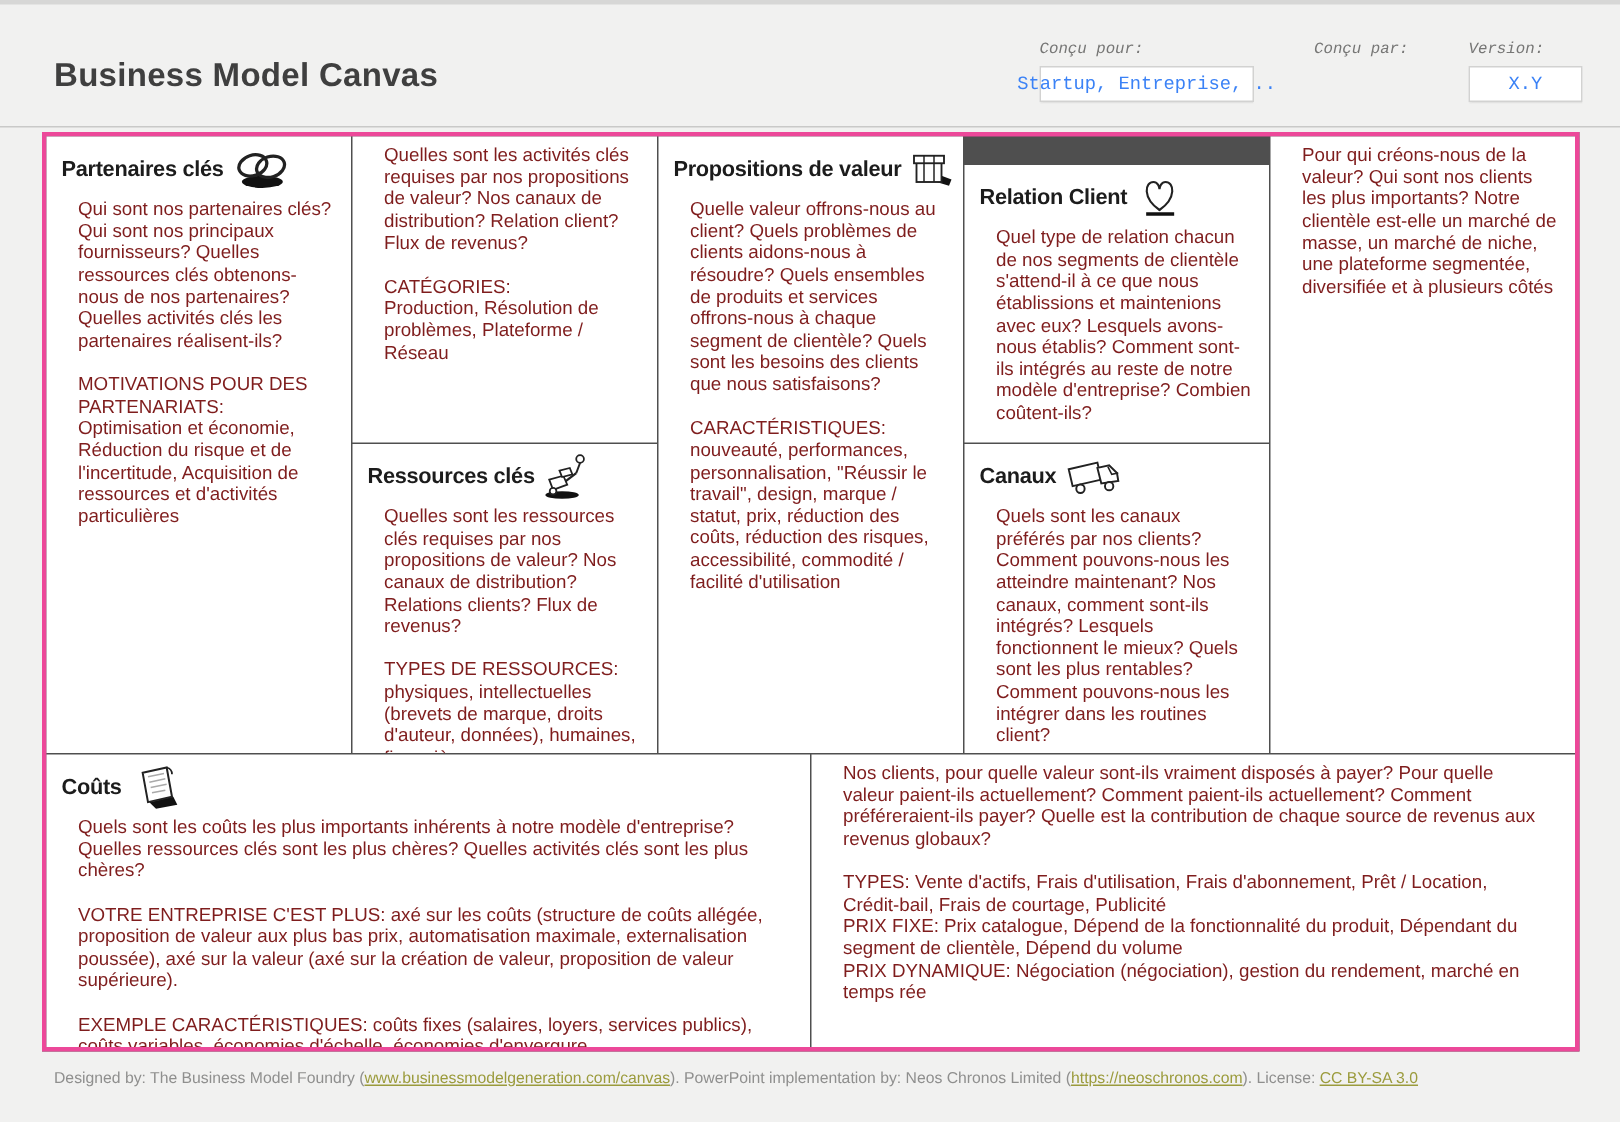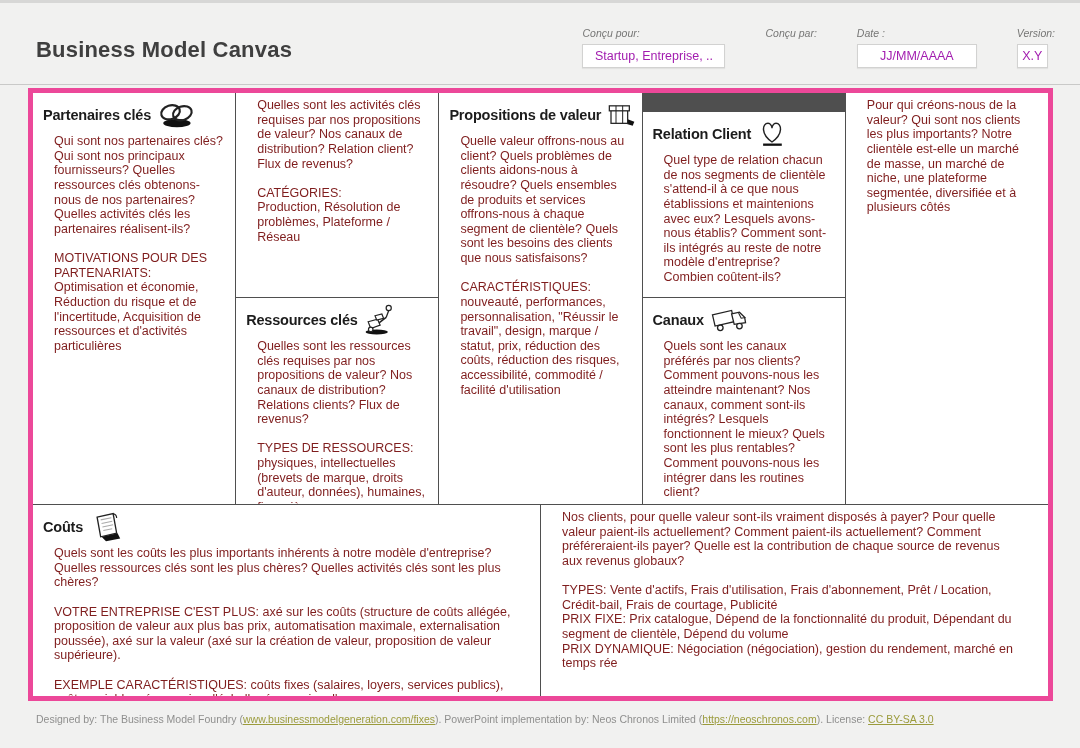--- a/index.html
+++ b/index.html
@@ -18,39 +18,39 @@
     border-bottom:1px solid #c9c9c8;
     display:flex; align-items:flex-start;
   }
   .page-title {
     font-size:22px; font-weight:bold; color:#3f3f3f;
     margin:34px 0 0 36px; letter-spacing:.2px; flex:0 0 auto;
   }
   .header-fields {
     margin-left:auto; display:flex; gap:40px; padding:24px 25px 0 0;
   }
-  .field-group { display:flex; flex-direction:column; }
+  .field-group { display:flex; flex-direction:column;font-family:Liberation Mono, monospace; }
   .field-label {
     font-size:10.5px; font-style:italic; color:#767675; margin-bottom:5px;
   }
   .field-box {
     background:#ffffff; border:1px solid #d2d2d1;
     box-shadow:0 1px 1px rgba(0,0,0,.06);
     height:24px; display:flex; align-items:center; justify-content:center;
-    font-size:12.5px; color:#a21caf; padding:0 8px; white-space:nowrap;
-  }
-  .w1{width:143px}.w2{width:143px}.w3{width:120px}.w4{width:31px}
+    font-size:12.5px; color:#3b82f6; padding:0 8px; white-space:nowrap;
+  }
+  .w1{width:143px}.w2{width:143px}.w3{width:120px}.w4{width:76px}
 
   
   .canvas {
     position:absolute; left:28px; top:85px; width:1025px; height:613px;
     display:grid;
     grid-template-columns:repeat(10,1fr);
     grid-template-rows:204px 206px 1fr;
-    gap:1px; background:#4f4f4f; border:5px solid #ec4899;
+    gap:1px; background:#4f4f4f; border:3px solid #ec4899;
   }
   .panel { background:#ffffff; overflow:hidden; position:relative; }
   .a-partners{grid-column:1/3; grid-row:1/3;}
   .a-activities{grid-column:3/5; grid-row:1/2;}
   .a-resources{grid-column:3/5; grid-row:2/3;}
   .a-value{grid-column:5/7; grid-row:1/3;}
   .a-relation{grid-column:7/9; grid-row:1/2;margin-top:19px;}
   .a-channels{grid-column:7/9; grid-row:2/3;}
   .a-clients{grid-column:9/11; grid-row:1/3;}
   .a-costs{grid-column:1/6; grid-row:3/4;}
@@ -85,24 +85,20 @@
   <div class="page-title">Business Model Canvas</div>
   <div class="header-fields">
     <div class="field-group">
       <div class="field-label">Conçu pour:</div>
       <div class="field-box w1">Startup, Entreprise, ..</div>
     </div>
     <div class="field-group">
       <div class="field-label">Conçu par:</div>
     </div>
     <div class="field-group">
-      <div class="field-label">Date :</div>
-      <div class="field-box w3">JJ/MM/AAAA</div>
-    </div>
-    <div class="field-group">
       <div class="field-label">Version:</div>
       <div class="field-box w4">X.Y</div>
     </div>
   </div>
 </div>
 
 <div class="canvas">
 
   <section class="panel a-partners">
     <div class="panel-head">
@@ -211,14 +207,14 @@
     <div class="panel-body">Nos clients, pour quelle valeur sont-ils vraiment disposés à payer? Pour quelle valeur paient-ils actuellement? Comment paient-ils actuellement? Comment préféreraient-ils payer? Quelle est la contribution de chaque source de revenus aux revenus globaux?
 
 TYPES: Vente d'actifs, Frais d'utilisation, Frais d'abonnement, Prêt / Location, Crédit-bail, Frais de courtage, Publicité
 PRIX FIXE: Prix catalogue, Dépend de la fonctionnalité du produit, Dépendant du segment de clientèle, Dépend du volume
 PRIX DYNAMIQUE: Négociation (négociation), gestion du rendement, marché en temps rée</div>
   </section>
 
 </div>
 
 <div class="footer">
-  <span>Designed by: The Business Model Foundry (</span><a href="#">www.businessmodelgeneration.com/fixes</a><span>). PowerPoint implementation by: Neos Chronos Limited (</span><a href="#">https://neoschronos.com</a><span>). License: </span><a href="#">CC BY-SA 3.0</a>
+  <span>Designed by: The Business Model Foundry (</span><a href="#">www.businessmodelgeneration.com/canvas</a><span>). PowerPoint implementation by: Neos Chronos Limited (</span><a href="#">https://neoschronos.com</a><span>). License: </span><a href="#">CC BY-SA 3.0</a>
 </div>
 
 </body></html>

